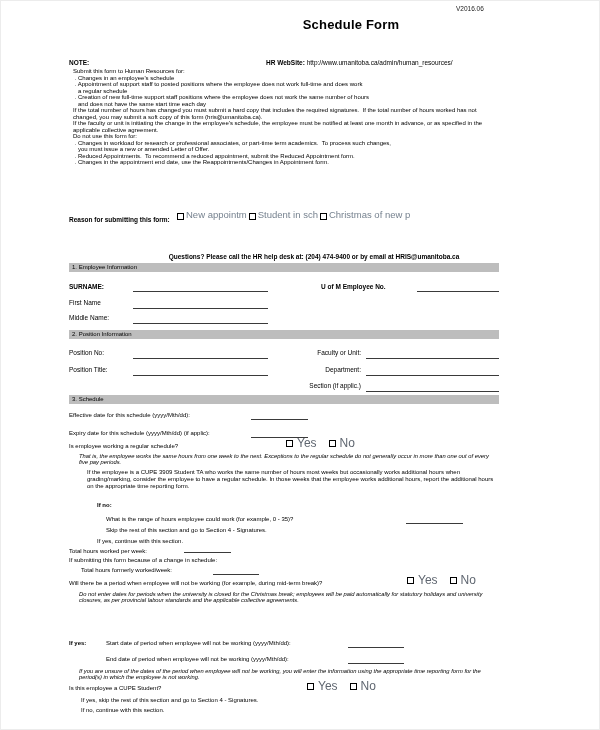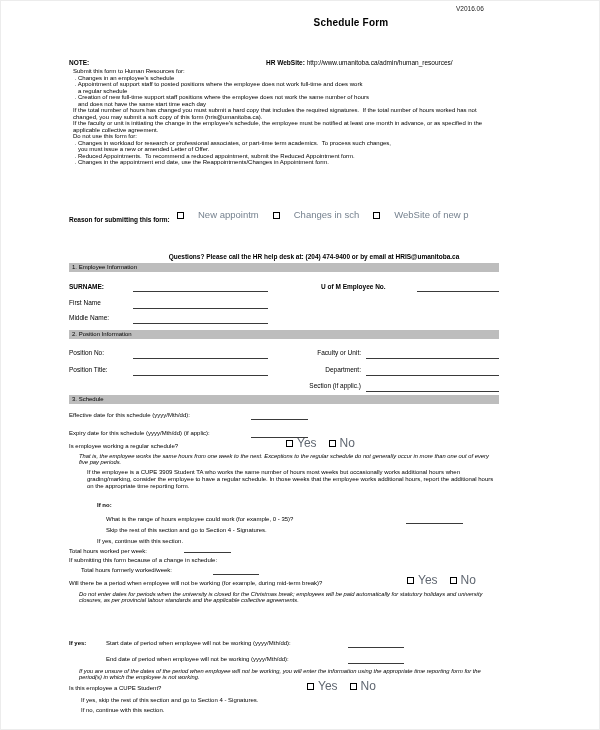--- a/index.html
+++ b/index.html
@@ -3,21 +3,21 @@
 <meta charset="utf-8">
 <style>
   html,body{margin:0;padding:0;background:#fff;}
   .page{position:relative;width:600px;height:730px;background:#ffffff;
         font-family:"Liberation Sans",sans-serif;color:#000;overflow:hidden;
         border:1px solid #ececec;box-sizing:border-box;}
   .abs{position:absolute;}
   .t6{font-size:6px;line-height:7px;}
   .t65{font-size:6.5px;line-height:7.5px;}
   .b{font-weight:bold;}
-  .title{font-size:10px;font-weight:bold;letter-spacing:.2px;}
+  .title{font-size:13px;font-weight:bold;letter-spacing:.2px;}
   .ver{font-size:6.5px;color:#222;}
   .notes{font-size:6px;line-height:6.5px;white-space:pre-wrap;}
   .bar{background:#bdbdbd;width:430px;height:9px;font-size:6px;line-height:9px;
        padding-left:3px;box-sizing:border-box;font-weight:normal;}
   .uline{border-bottom:1px solid #3a3a3a;height:8px;}
   .cb{display:inline-block;width:7px;height:7px;border:1.5px solid #000;
       background:#fff;box-sizing:border-box;flex:0 0 auto;}
   .optlbl{font-size:9.5px;color:#76828f;line-height:10px;white-space:nowrap;}
   .opt-sm{font-size:12px;color:#5f6670;line-height:9px;white-space:nowrap;}
   .it{font-style:italic;font-size:5.8px;line-height:6.4px;}
@@ -34,27 +34,27 @@
   <div class="abs title center" style="left:150px;top:16px;width:400px;">Schedule Form</div>
 
   <div class="abs t65 b" style="left:68px;top:58px;">NOTE:</div>
   <div class="abs t65" style="left:265px;top:58px;">
     <span class="b">HR WebSite:</span>
     <span>http://www.umanitoba.ca/admin/human_resources/</span>
   </div>
   <div class="abs notes" style="left:72px;top:67px;width:430px;"><div>Submit this form to Human Resources for:</div><div> . Changes in an employee's schedule</div><div> . Appointment of support staff to posted positions where the employee does not work full-time and does work</div><div>   a regular schedule</div><div> . Creation of new full-time support staff positions where the employee does not work the same number of hours</div><div>   and does not have the same start time each day</div><div>If the total number of hours has changed you must submit a hard copy that includes the required signatures.  If the total number of hours worked has not</div><div>changed, you may submit a soft copy of this form (hris@umanitoba.ca).</div><div>If the faculty or unit is initiating the change in the employee's schedule, the employee must be notified at least one month in advance, or as specified in the</div><div>applicable collective agreement.</div><div>Do not use this form for:</div><div> . Changes in workload for research or professional associates, or part-time term academics.  To process such changes,</div><div>   you must issue a new or amended Letter of Offer.</div><div> . Reduced Appointments.  To recommend a reduced appointment, submit the Reduced Appointment form.</div><div> . Changes in the appointment end date, use the Reappointments/Changes in Appointment form.</div></div>
 
   <div class="abs t65 b" style="left:68px;top:215px;">Reason for submitting this form:</div>
-  <div class="abs row" style="left:176px;top:209px;gap:14px;">
+  <div class="abs row" style="left:176px;top:209px;gap:2px;align-items:flex-end;">
     <span class="cb"></span>
     <span class="optlbl">New appointm</span>
     <span class="cb"></span>
-    <span class="optlbl">Changes in sch</span>
+    <span class="optlbl">Student in sch</span>
     <span class="cb"></span>
-    <span class="optlbl">WebSite of new p</span>
+    <span class="optlbl">Christmas of new p</span>
   </div>
 
   <div class="abs t65 b center" style="left:68px;top:252px;width:490px;">Questions? Please call the HR help desk at: (204) 474-9400 or by email at HRIS@umanitoba.ca</div>
 
   <div class="abs bar" style="left:68px;top:262px;">1.  Employee Information</div>
   <div class="abs t65 b" style="left:68px;top:282px;">SURNAME:</div>
   <div class="abs uline" style="left:132px;top:282px;width:135px;"></div>
   <div class="abs t65 b" style="left:320px;top:282px;">U of M Employee No.</div>
   <div class="abs uline" style="left:416px;top:282px;width:82px;"></div>
   <div class="abs t65" style="left:68px;top:298px;">First Name</div>

